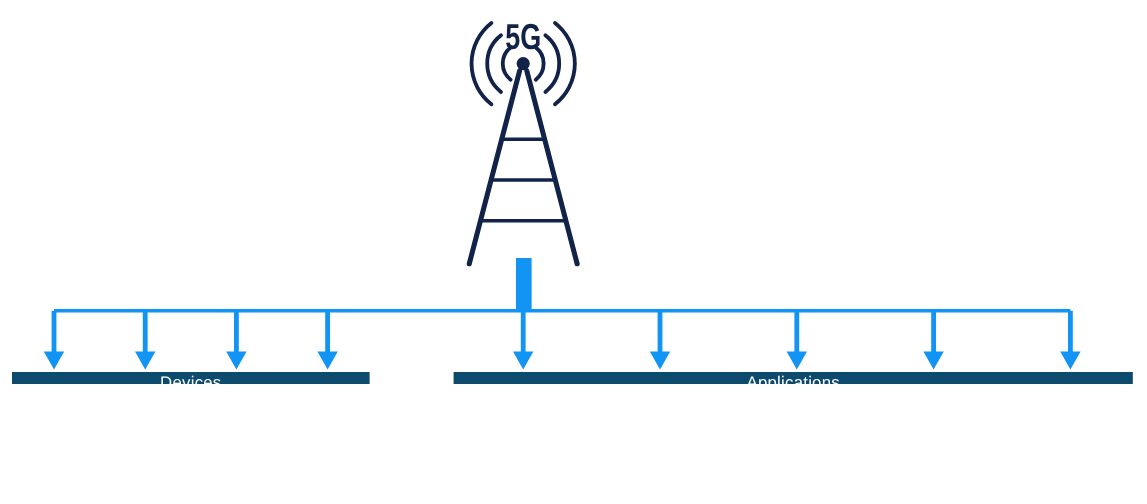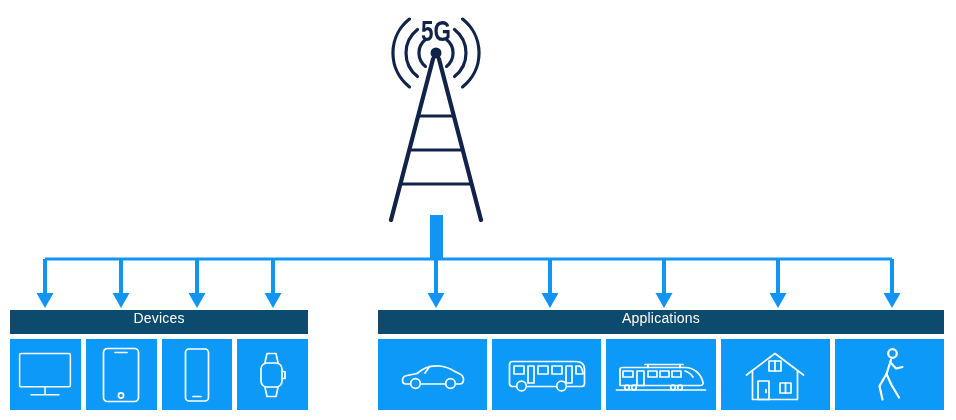--- a/index.html
+++ b/index.html
@@ -1,17 +1,17 @@
 <!DOCTYPE html>
 <html><head>
 <meta charset="utf-8">
 <style>
   html,body{margin:0;padding:0;background:#ffffff;}
   .canvas{
-    position:relative;width:956px;height:420px;background:#ffffff;
+    position:relative;width:956px;height:320px;background:#ffffff;
     font-family:"Liberation Sans",sans-serif;overflow:hidden;
   }
   .abs{position:absolute;}
   
   .tower-svg{left:370px;top:6px;}
   
   .feed-bar{left:430px;top:215px;width:13px;height:45px;background:#1194f3;}
   
   .connector-svg{left:0;top:248px;}
   

